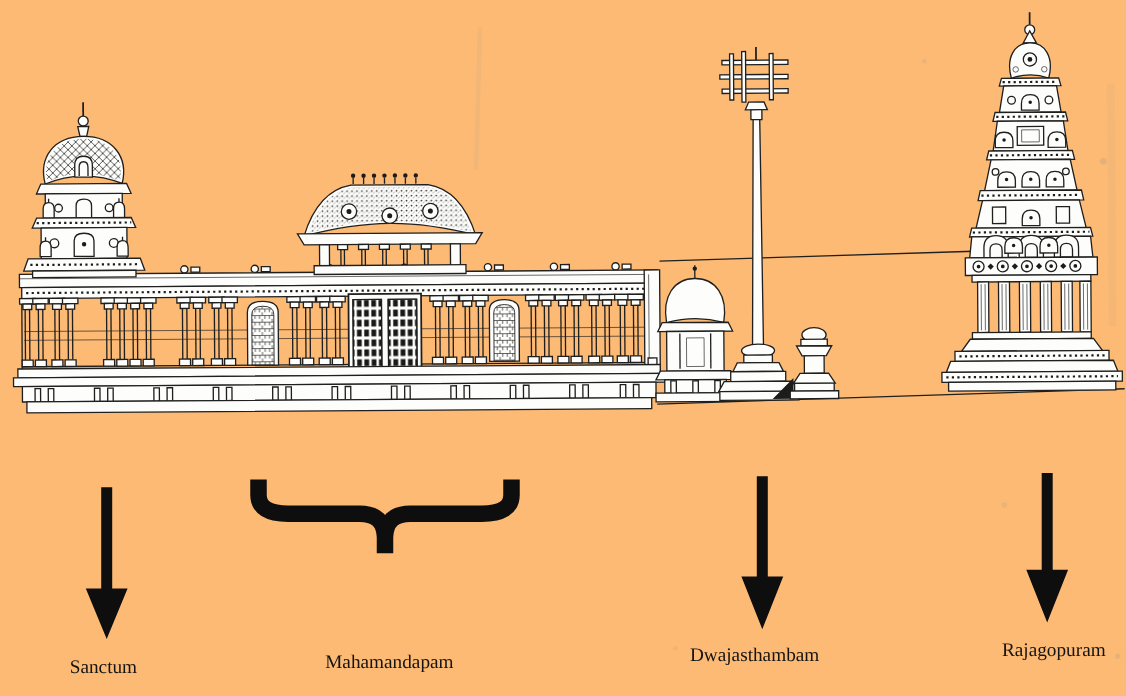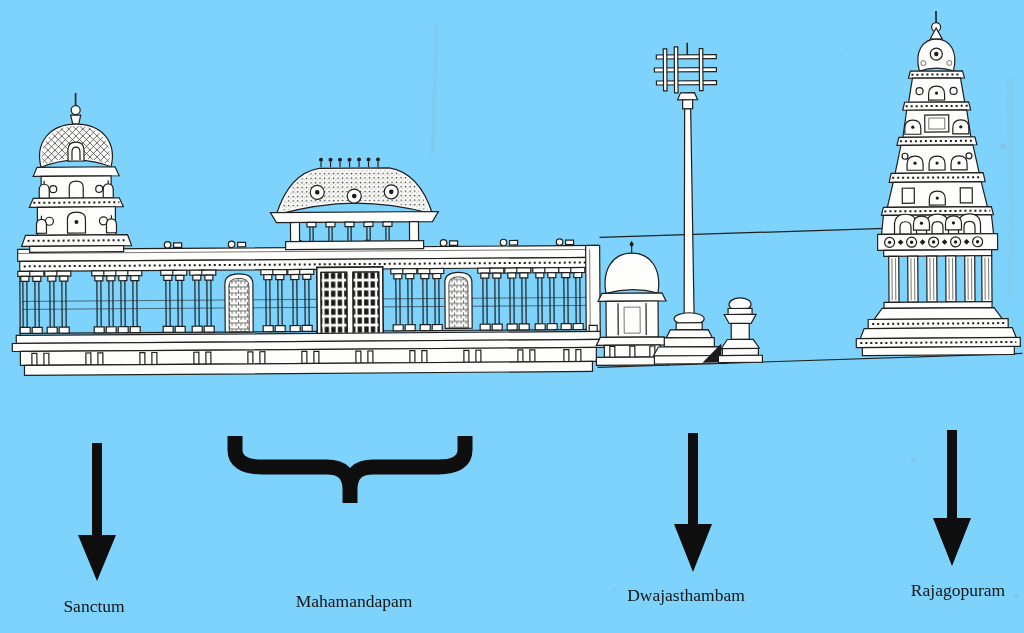--- a/index.html
+++ b/index.html
@@ -1,18 +1,18 @@
 <!DOCTYPE html>
 <html><head>
 <meta charset="utf-8">
 <style>
   html,body{margin:0;padding:0;background:#e8e8e8;}
   .stage{
     position:relative;width:1024px;height:633px;margin:0 auto;
-    background:#7dd3fc;overflow:hidden;
+    background:#fdba74;overflow:hidden;
     font-family:"Liberation Serif", serif;
   }
   svg{display:block;width:1024px;height:633px;}
   .s{stroke:#1f1f1f;stroke-width:1.2;fill:none;}
   .s2{stroke:#1f1f1f;stroke-width:1.6;fill:none;}
   .sf{stroke:#1f1f1f;stroke-width:.8;fill:none;opacity:.75;}
   .w{stroke:#1f1f1f;stroke-width:1.2;fill:#fdfdfb;}
   .w2{stroke:#1f1f1f;stroke-width:1.6;fill:#fdfdfb;}
   .k{fill:#1c1c1c;stroke:none;}
   .dent2{stroke:#1c1c1c;stroke-width:2;stroke-dasharray:2 3;fill:none;}

